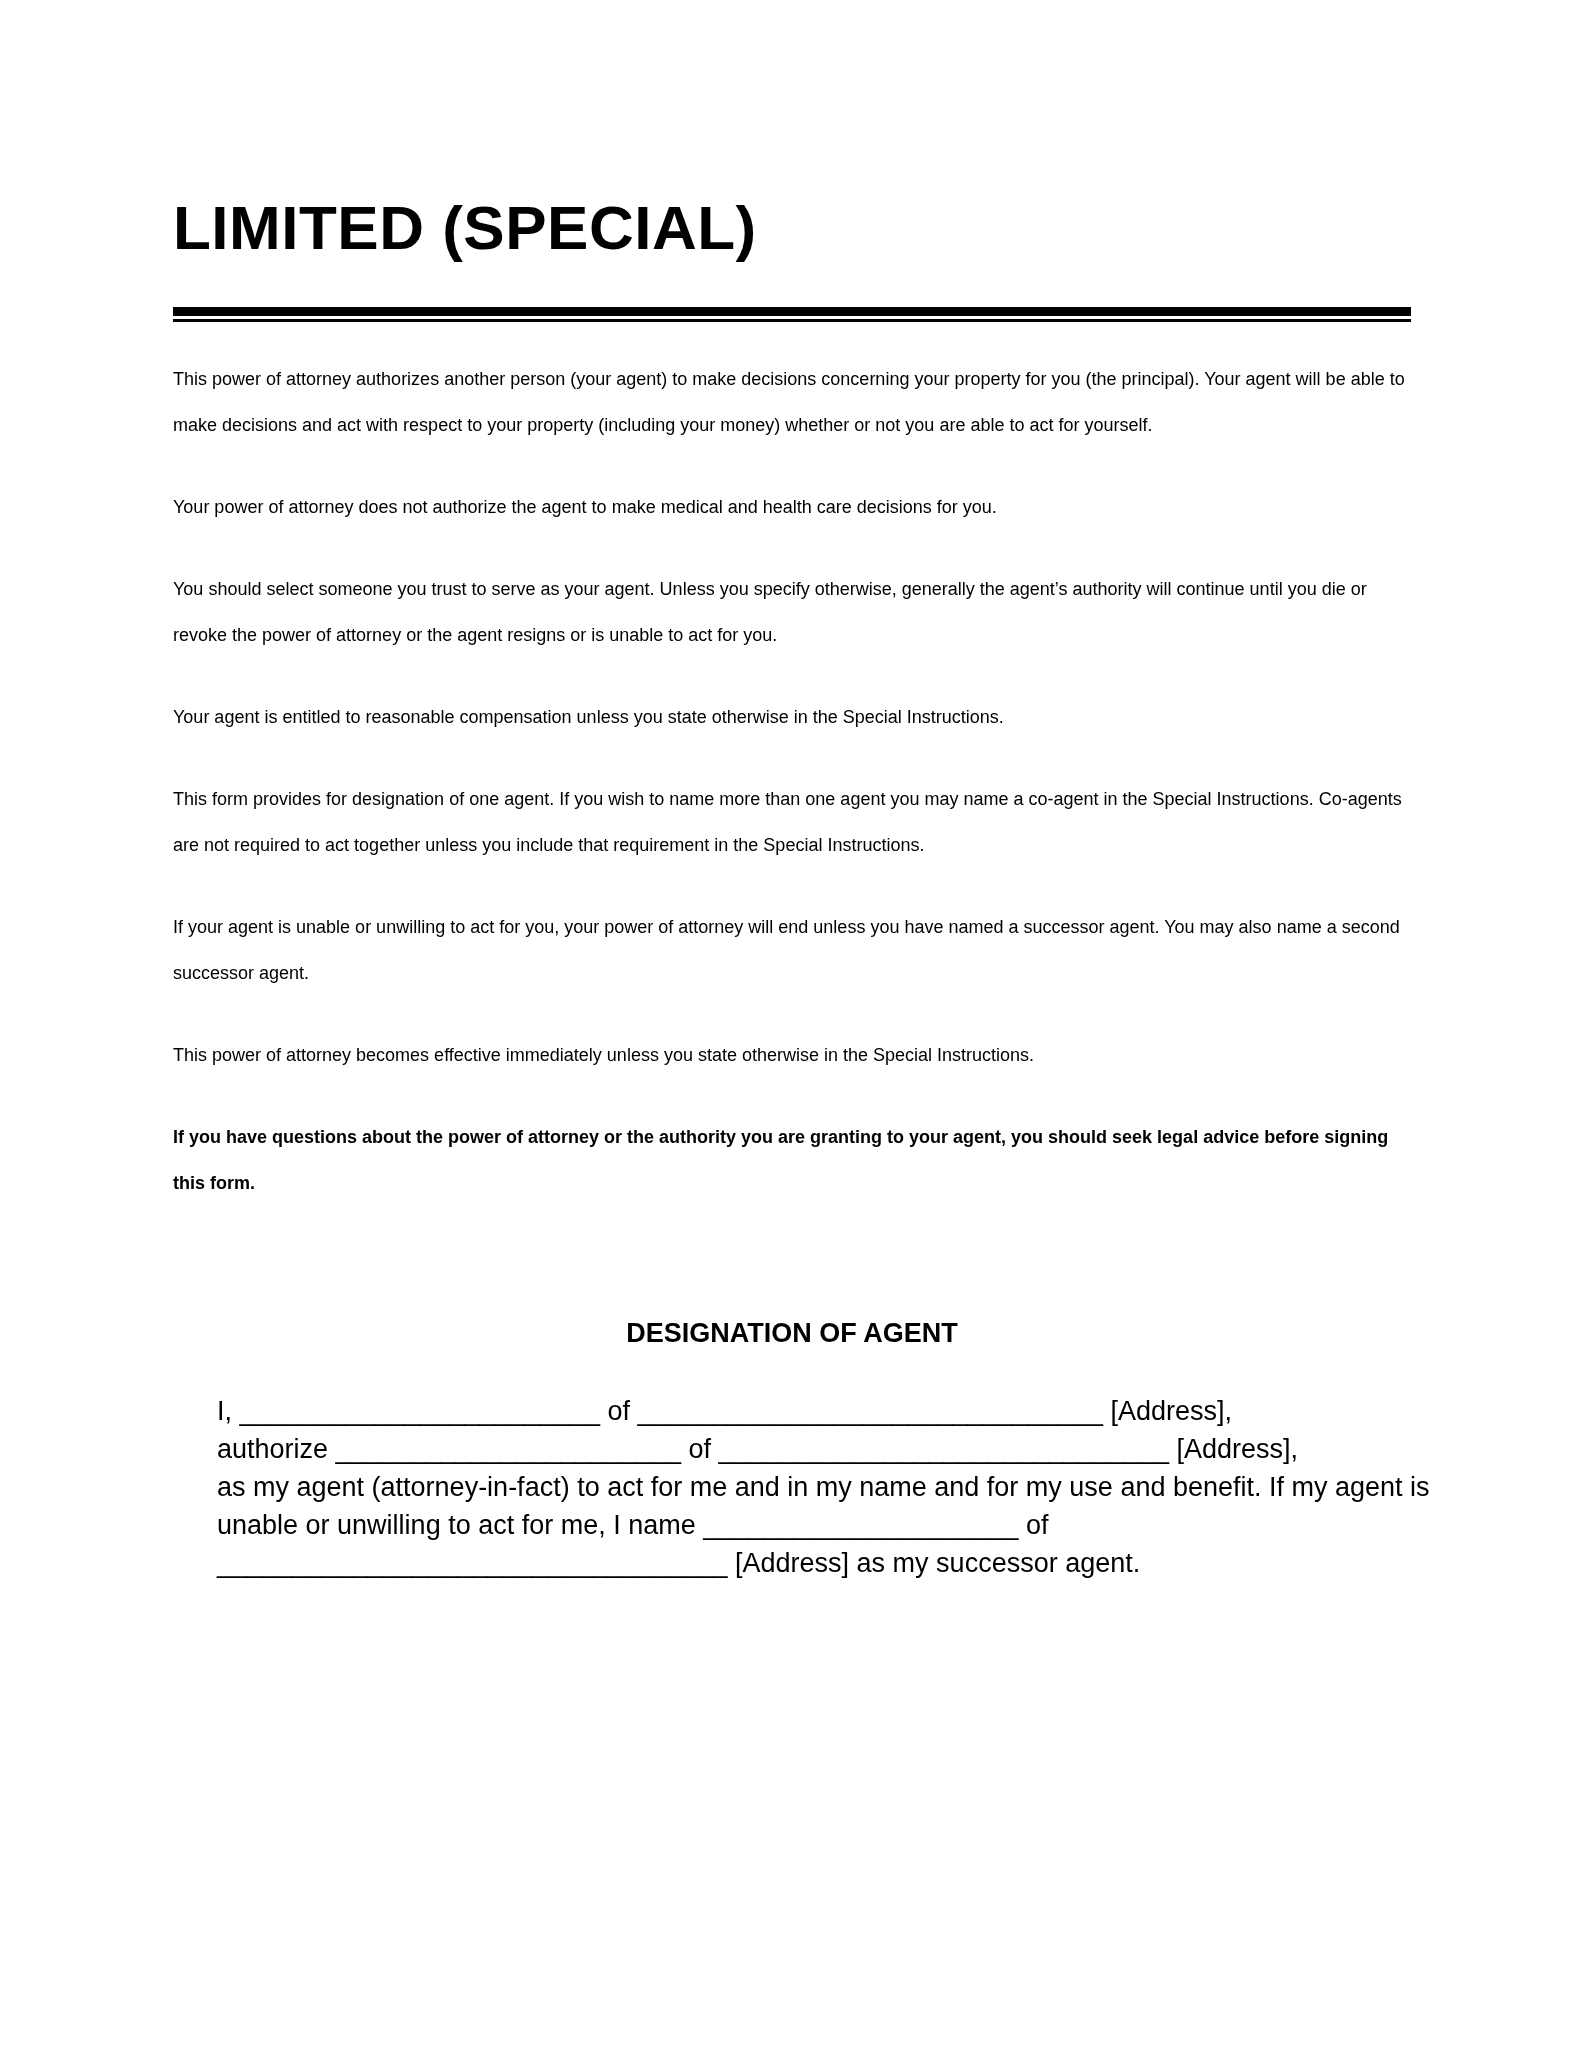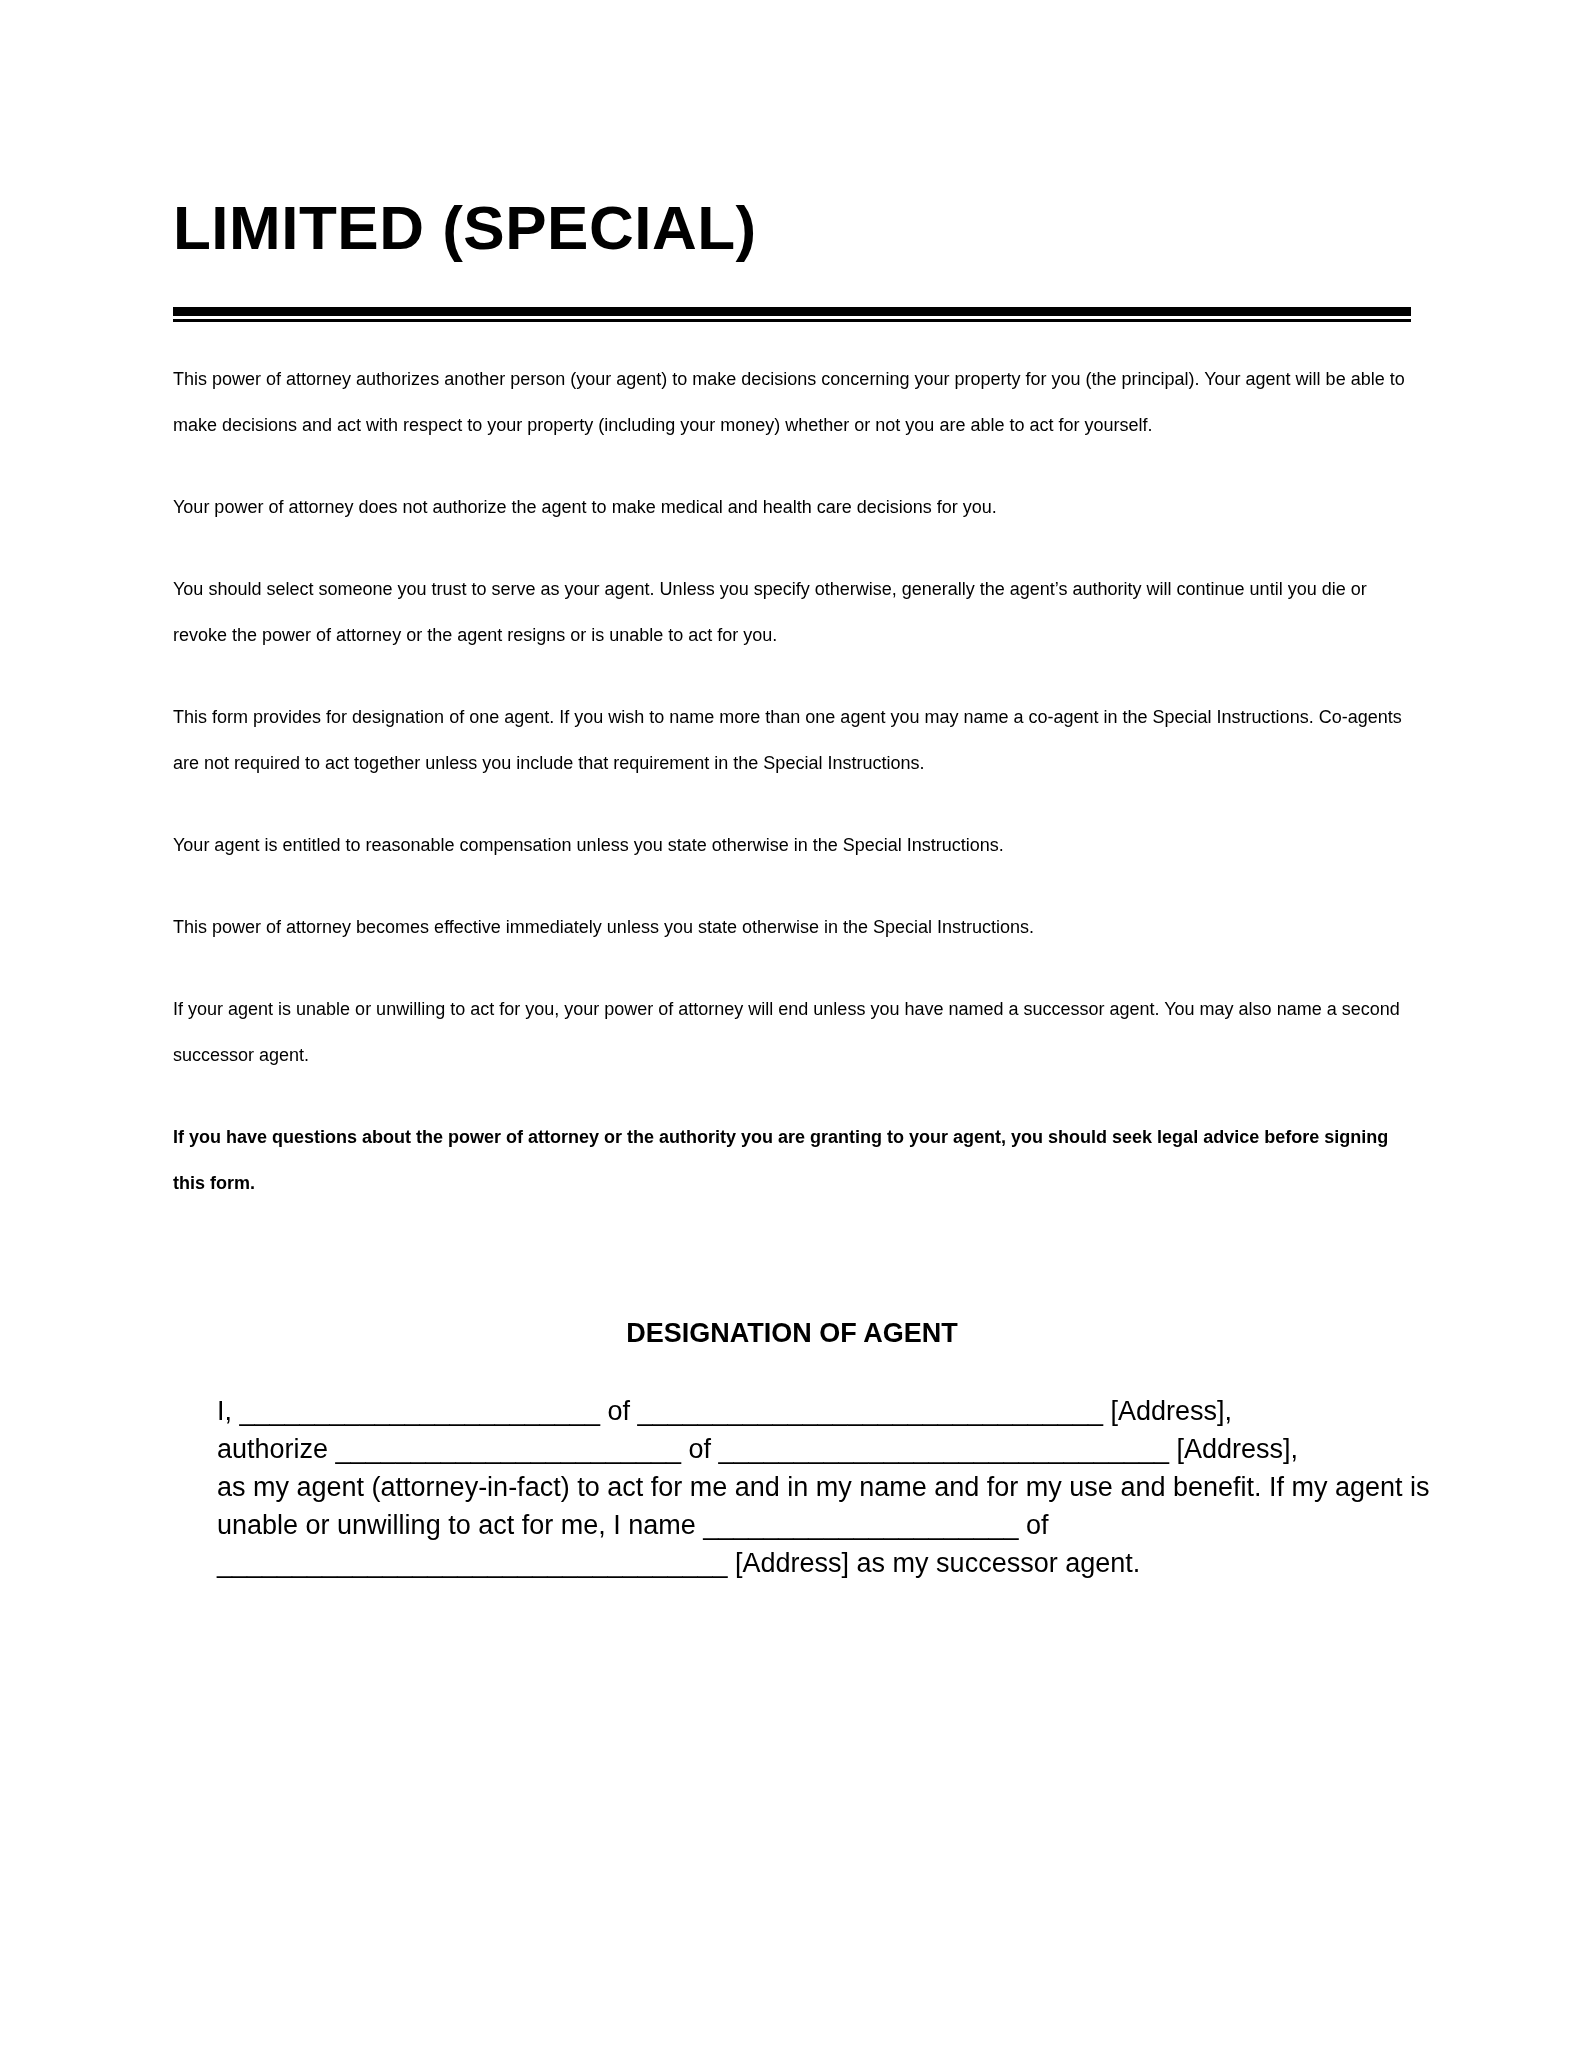--- a/index.html
+++ b/index.html
@@ -73,24 +73,24 @@
       <span>LIMITED (SPECIAL)</span><br>
     </h1>
 
     <div class="title-rule"></div>
 
 
     <div class="paragraphs">
         <p>This power of attorney authorizes another person (your agent) to make decisions concerning your property for you (the principal). Your agent will be able to make decisions and act with respect to your property (including your money) whether or not you are able to act for yourself.</p>
         <p>Your power of attorney does not authorize the agent to make medical and health care decisions for you.</p>
         <p>You should select someone you trust to serve as your agent. Unless you specify otherwise, generally the agent’s authority will continue until you die or revoke the power of attorney or the agent resigns or is unable to act for you.</p>
+        <p>Your agent is entitled to reasonable compensation unless you state otherwise in the Special Instructions.</p>
         <p>This form provides for designation of one agent. If you wish to name more than one agent you may name a co-agent in the Special Instructions. Co-agents are not required to act together unless you include that requirement in the Special Instructions.</p>
-        <p>Your agent is entitled to reasonable compensation unless you state otherwise in the Special Instructions.</p>
+        <p>If your agent is unable or unwilling to act for you, your power of attorney will end unless you have named a successor agent. You may also name a second successor agent.</p>
         <p>This power of attorney becomes effective immediately unless you state otherwise in the Special Instructions.</p>
-        <p>If your agent is unable or unwilling to act for you, your power of attorney will end unless you have named a successor agent. You may also name a second successor agent.</p>
         <p class="bold">If you have questions about the power of attorney or the authority you are granting to your agent, you should seek legal advice before signing this form.</p>
       </div>
 
     <div class="section-heading heading-designation">DESIGNATION OF AGENT</div>
 
     <div class="fill-lines">
         <div>I, ________________________ of _______________________________ [Address],</div>
         <div>authorize _______________________ of ______________________________ [Address],</div>
         <div>as my agent (attorney-in-fact) to act for me and in my name and for my use and benefit. If my agent is</div>
         <div>unable or unwilling to act for me, I name _____________________ of</div>

